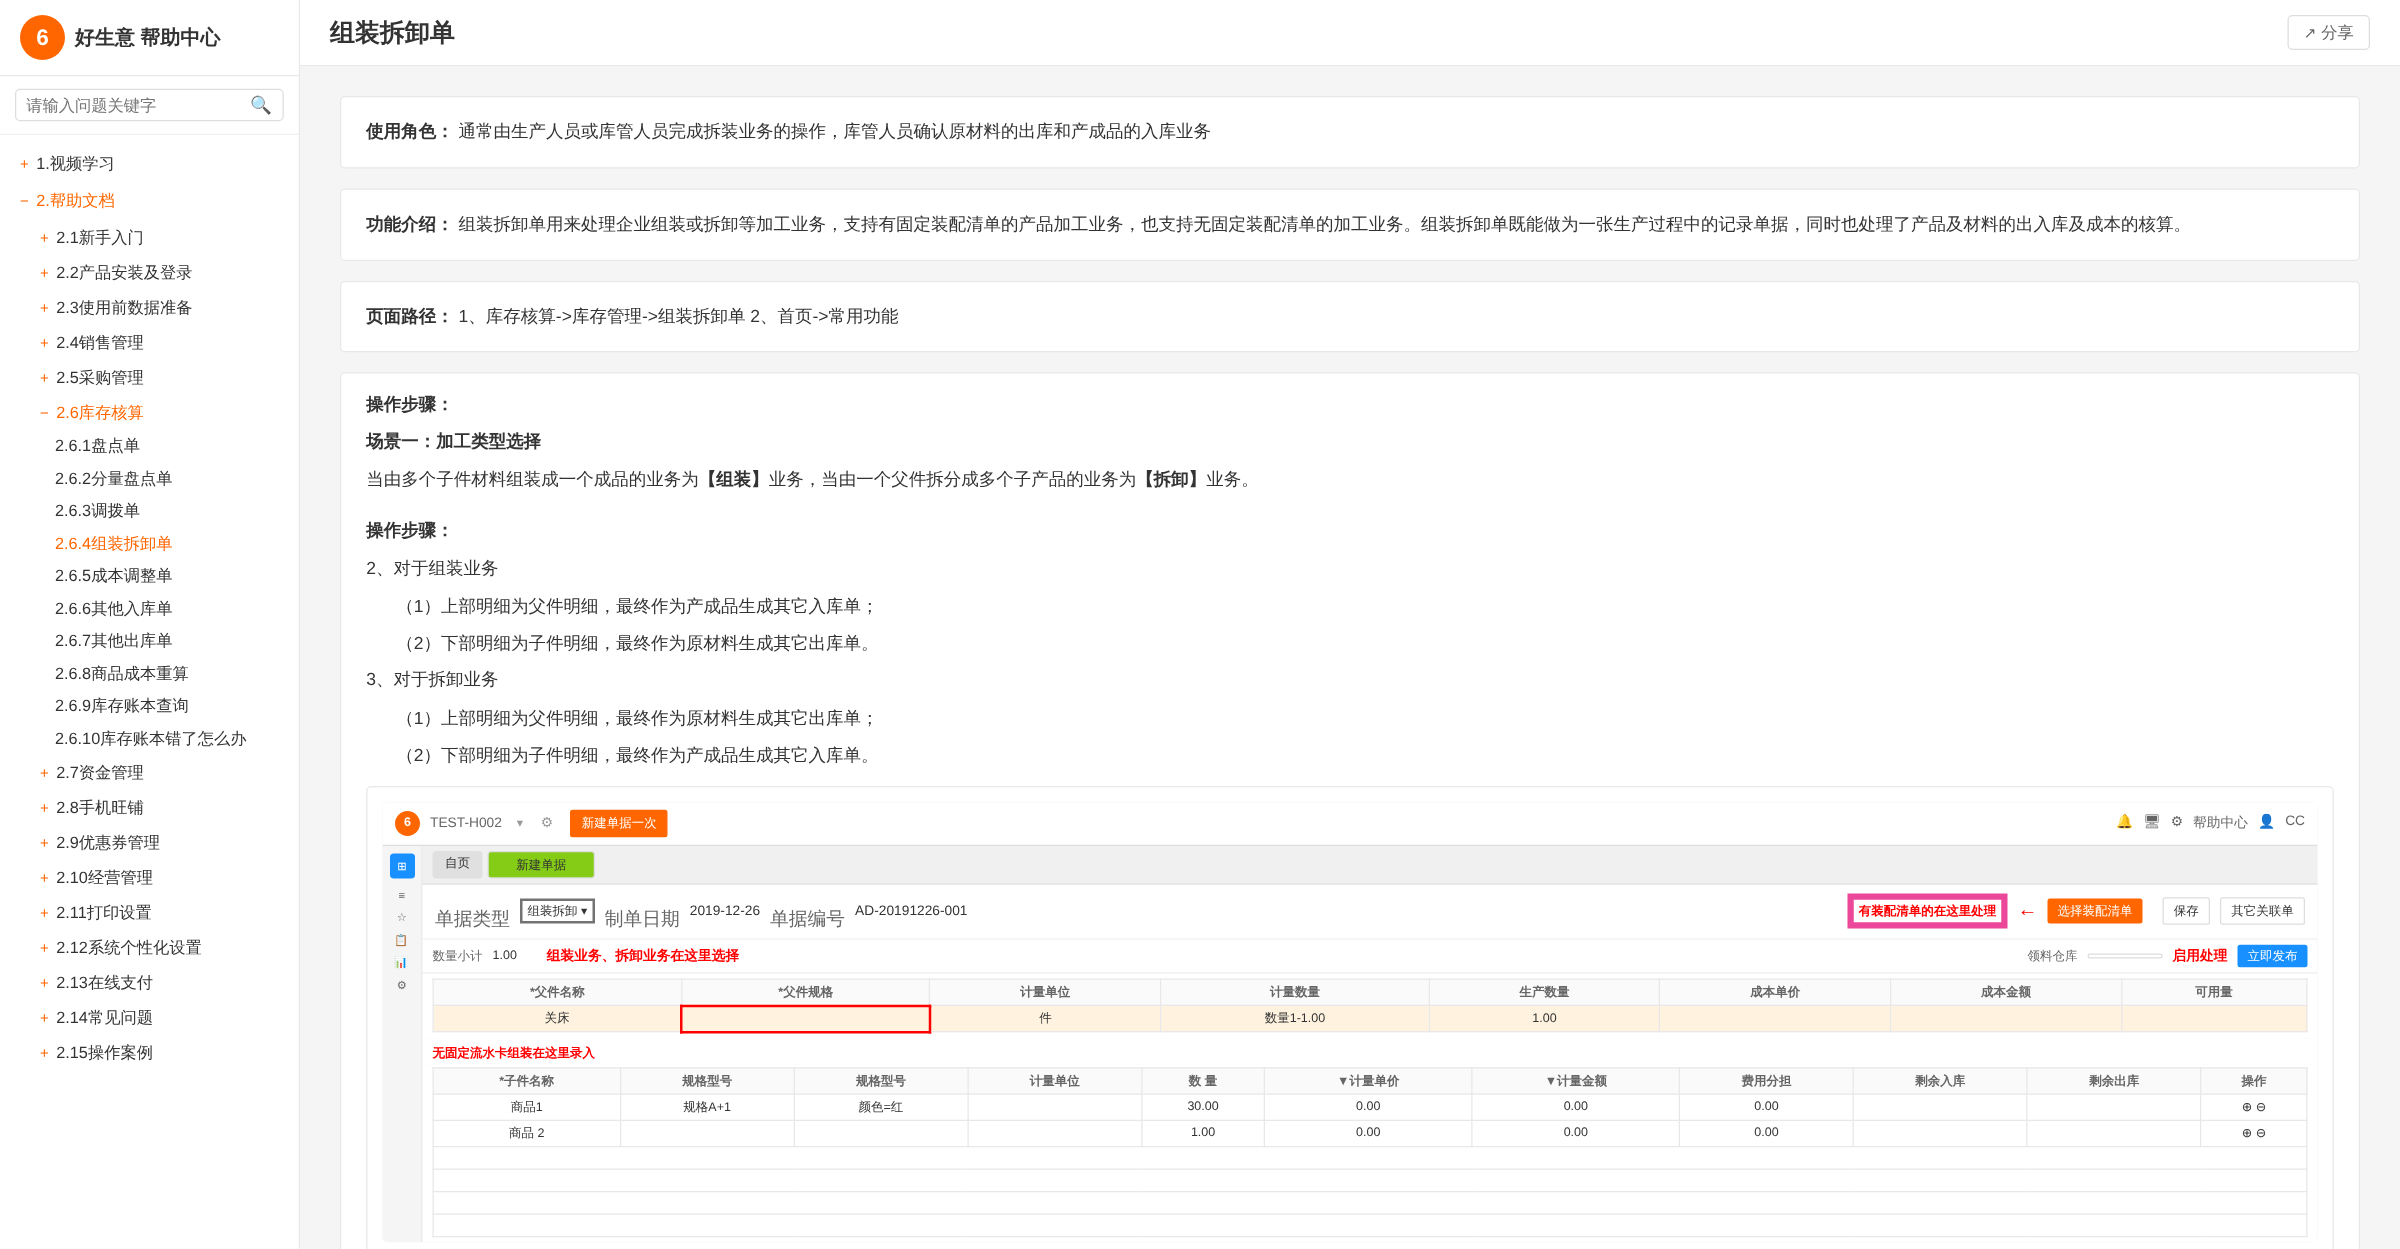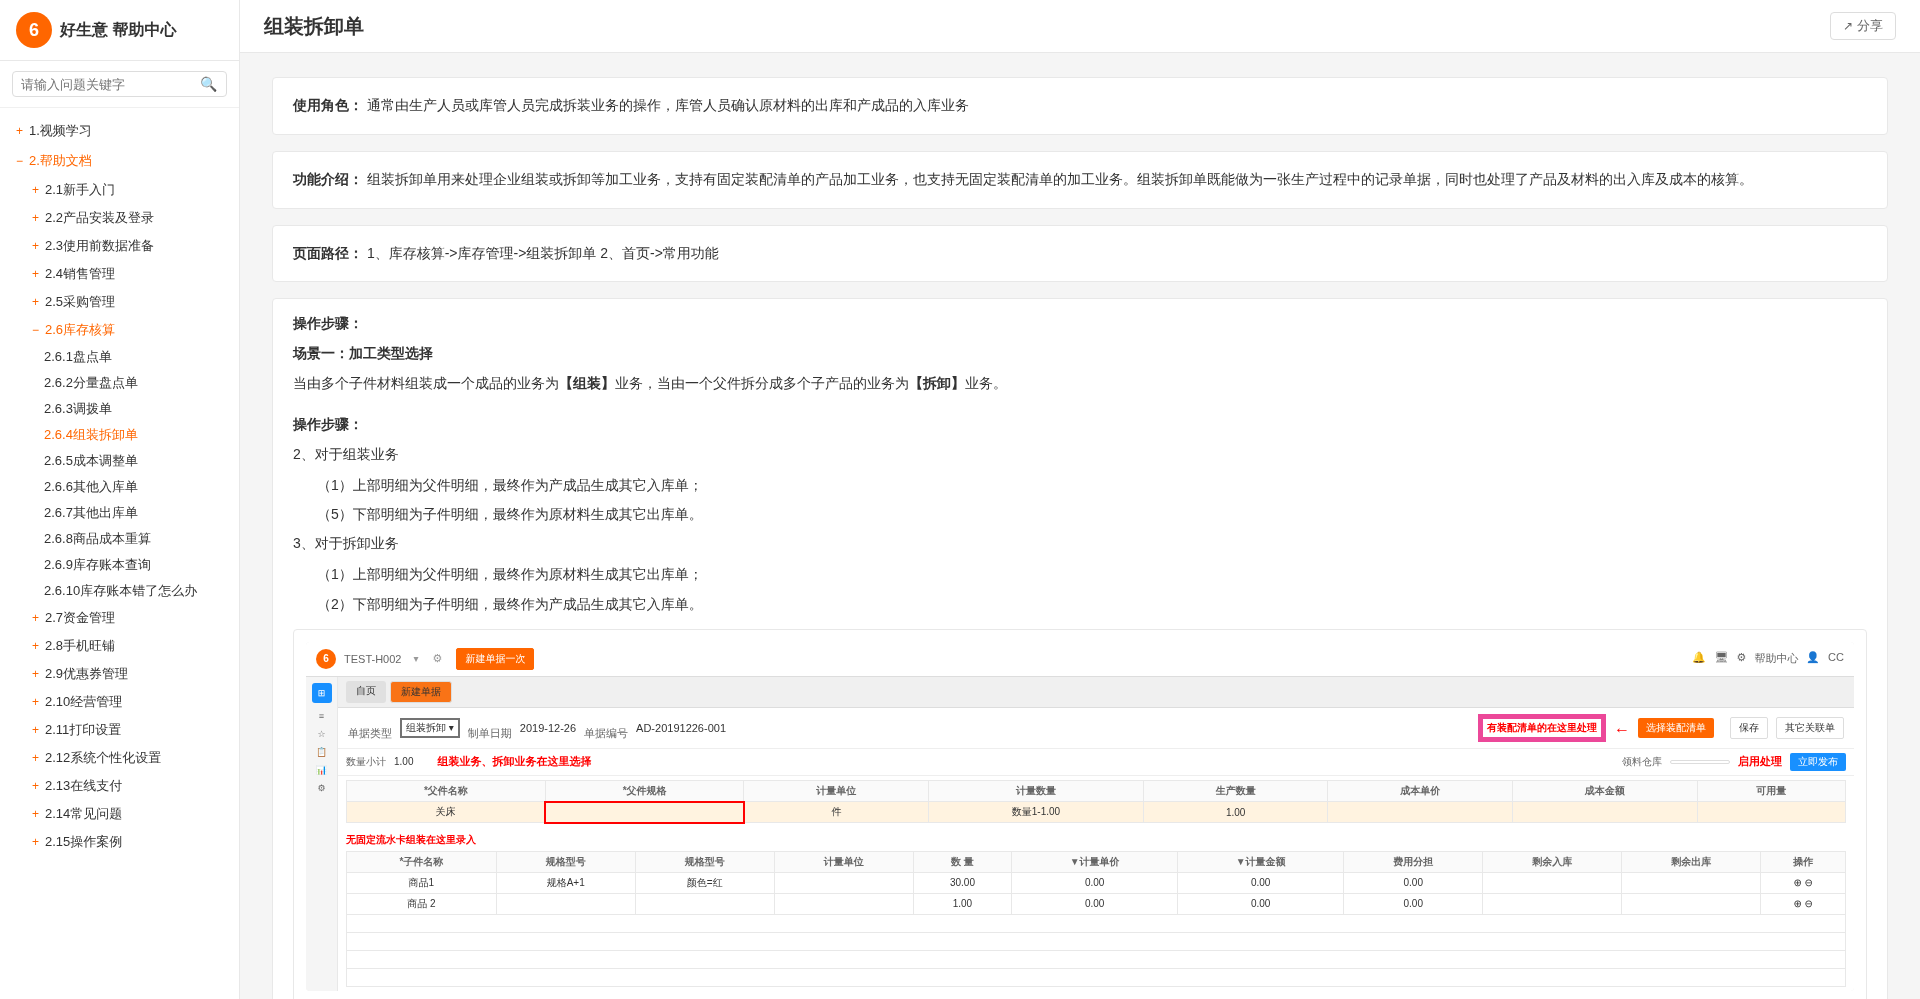--- a/index.html
+++ b/index.html
@@ -204,21 +204,21 @@
       padding: 6px 10px;
       display: flex;
       align-items: center;
       gap: 8px;
       border-bottom: 1px solid #eee;
       font-size: 11px;
     }
     .ss-btn { padding: 3px 8px; border-radius: 2px; font-size: 11px; cursor: pointer; }
     .ss-btn-white { background: #fff; border: 1px solid #ddd; color: #333; }
     .ss-btn-orange { background: #f60; border: 1px solid #f60; color: #fff; }
-    .ss-label { font-size: 11px; color: #666; margin-top: 12px; }
+    .ss-label { font-size: 15px; color: #666; margin-top: 12px; }
     .ss-value { font-size: 11px; color: #333; }
 
     .ss-table-area {
       background: #fff;
       padding: 6px 10px;
     }
     .ss-table {
       width: 100%;
       border-collapse: collapse;
       font-size: 10px;
@@ -407,21 +407,21 @@
       <p>
         当由多个子件材料组装成一个成品的业务为<span class="bold">【组装】</span>业务，当由一个父件拆分成多个子产品的业务为<span class="bold">【拆卸】</span>业务。
       </p>
 
       <div class="step-subheading">
         <span>操作步骤：</span>
       </div>
 
       <div class="numbered-item">2、对于组装业务</div>
       <div class="sub-item">（1）上部明细为父件明细，最终作为产成品生成其它入库单；</div>
-      <div class="sub-item">（5）下部明细为子件明细，最终作为原材料生成其它出库单。</div>
+      <div class="sub-item">（2）下部明细为子件明细，最终作为原材料生成其它出库单。</div>
       <div class="numbered-item">3、对于拆卸业务</div>
       <div class="sub-item">（1）上部明细为父件明细，最终作为原材料生成其它出库单；</div>
       <div class="sub-item">（2）下部明细为子件明细，最终作为产成品生成其它入库单。</div>
 
       <div class="screenshot-wrap">
         <div class="screenshot-sim">
 
           <div class="ss-topbar">
             <div class="ss-logo">6</div>
             <span style="font-size:11px;color:#666;margin-right:4px;">TEST-H002</span>
@@ -446,21 +446,21 @@
               <div style="font-size:9px;color:#666;">☆</div>
               <div style="font-size:9px;color:#666;">📋</div>
               <div style="font-size:9px;color:#666;">📊</div>
               <div style="font-size:9px;color:#666;">⚙</div>
             </div>
 
             <div style="flex:1;">
 
               <div style="background:#f0f0f0;padding:4px 8px;display:flex;gap:4px;border-bottom:1px solid #ddd;">
                 <div class="ss-tab" style="background:#e0e0e0;font-size:10px;padding:3px 10px;border-radius:3px;">自页</div>
-                <div class="ss-tab" style="background:#f97316;font-size:10px;padding:3px 10px;border-radius:3px;border:1px solid #ddd;">新建单据</div>
+                <div class="ss-tab" style="background:#84cc16;font-size:10px;padding:3px 22px;border-radius:3px;border:1px solid #ddd;">新建单据</div>
               </div>
 
               <div style="position:relative;">
                 <div class="ss-toolbar">
                   <span class="ss-label">单据类型</span>
                   <span class="ss-red-outlined" style="font-size:10px;">组装拆卸 ▾</span>
                   <span class="ss-label">制单日期</span>
                   <span class="ss-value">2019-12-26</span>
                   <span class="ss-label">单据编号</span>
                   <span class="ss-value">AD-20191226-001</span>

